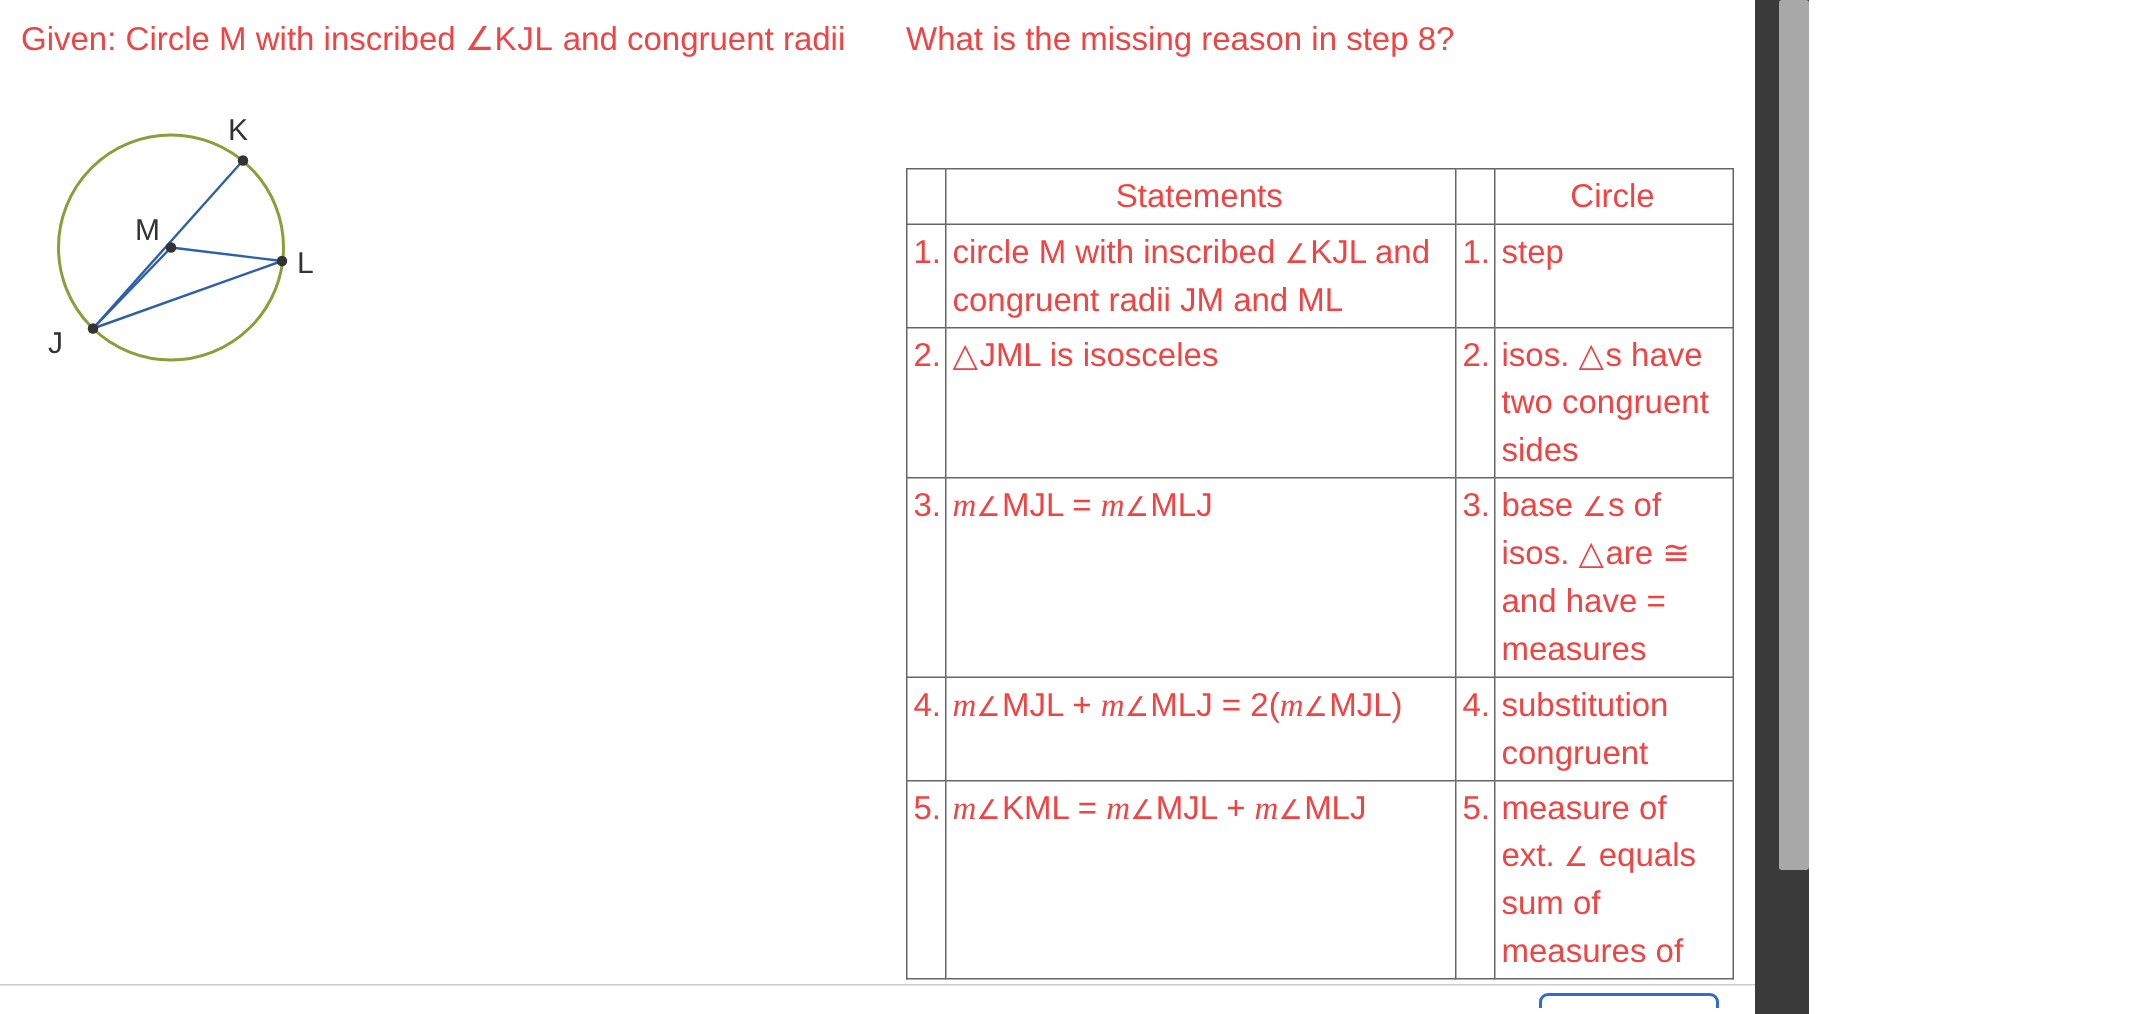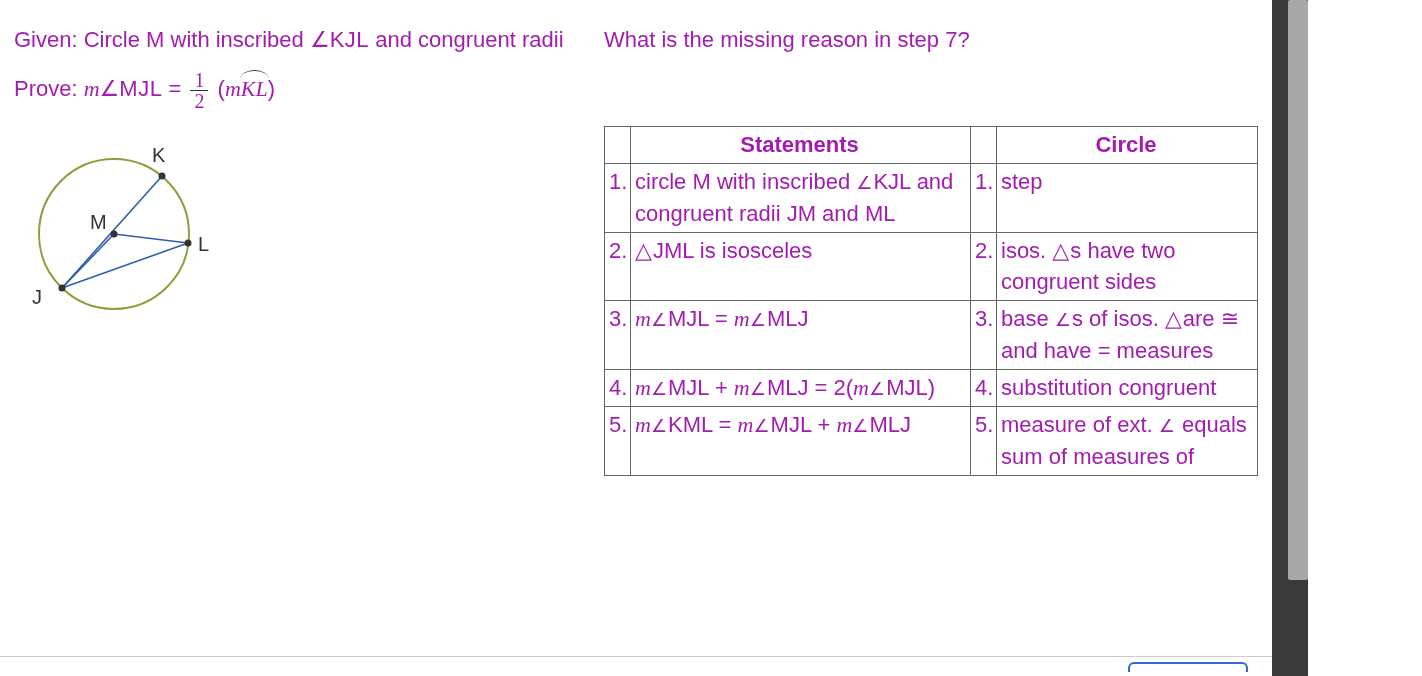--- a/index.html
+++ b/index.html
@@ -1,37 +1,37 @@
 <!DOCTYPE html>
 <html><head>
 <meta charset="utf-8">
 <style>
   * { box-sizing: border-box; margin: 0; padding: 0; }
   html, body { width: 1422px; height: 676px; font-family: Arial, Helvetica, sans-serif; overflow: hidden; }
   body { display: flex; }
-  .content { width: 1272px; height: 676px; padding: 24px 14px 0 14px; color: #a21caf; font-size: 22px; line-height: 1.45; position: relative; }
+  .content { width: 1170px; height: 676px; padding: 10px 14px 0 14px; color: #ef4444; font-size: 22px; line-height: 1.45; position: relative; }
   .scrollbar-track { width: 36px; height: 676px; background: #3a3a3a; position: relative; }
   .scrollbar-thumb { position: absolute; top: 0; right: 0; width: 20px; height: 580px; background: #a8a8a8; border-radius: 2px; }
   .cols { display: flex; gap: 30px; }
   .left-col { width: 560px; flex-shrink: 0; }
   .right-col { flex: 1; }
   .given-line { margin-bottom: 2px; }
   .prove-line { margin-top: 14px; margin-bottom: 10px; }
   .sc { font-variant: small-caps; letter-spacing: 0.5px; }
   .angle { font-family: "Times New Roman", serif; }
   .frac { display: inline-block; vertical-align: middle; text-align: center; font-family: "Times New Roman", serif; font-size: 20px; line-height: 1; margin: 0 3px; }
   .frac .num { display: block; border-bottom: 1.2px solid #333; padding: 0 4px; }
   .frac .den { display: block; padding: 0 4px; }
   .arc { position: relative; display: inline-block; font-style: italic; font-family: "Times New Roman", serif; }
   .arc::before { content: ""; position: absolute; left: -1px; right: -1px; top: -3px; height: 8px; border-top: 1.4px solid #333; border-radius: 50% 50% 0 0 / 100% 100% 0 0; }
   .diagram { margin-top: 18px; }
   .question { margin-bottom: 70px; }
   table.proof { border-collapse: collapse; width: 100%; table-layout: fixed; }
   table.proof td, table.proof th { border: 1px solid #666; padding: 2px 6px 2px 4px; vertical-align: top; font-size: 22px; font-weight: normal; text-align: left; }
-  table.proof th { text-align: center; font-weight: bold; }
+  table.proof th { text-align: center; font-weight: normal; }
   table.proof col.num { width: 26px; }
   table.proof col.stmt { width: 340px; }
   table.proof col.num2 { width: 26px; }
   .ital { font-style: italic; font-family: "Times New Roman", serif; }
   .tri::before { content: "\25B3"; margin-right: 1px; }
   .ang::before { content: "\2220"; font-size: 18px; margin-right: 1px; }
   .cong::before { content: "\2245"; }
   .bottom-border { position: absolute; left: 0; right: 0; bottom: 0; height: 20px; border-top: 1px solid #ccc; background: #fff; }
   .blue-pill { position: absolute; right: 24px; bottom: 4px; width: 120px; height: 10px; border: 2px solid #2f6bd1; border-bottom: none; border-radius: 6px 6px 0 0; }
 </style>
@@ -40,29 +40,20 @@
 
 <div class="content">
   <div class="cols">
 
     <div class="left-col">
       <div class="given-line">
         <span>Given:</span>
         <span>Circle M with inscribed </span><span class="angle">∠</span><span class="sc">KJL</span><span> and congruent radii</span>
       </div>
 
-      <div class="prove-line">
-        <span>Prove:</span>
-        <span class="ital">m</span><span class="angle">∠</span><span class="sc">MJL</span><span> = </span>
-        <span class="frac">
-          <span class="num">1</span>
-          <span class="den">2</span>
-        </span>
-        <span>(</span><span class="ital">m</span><span class="arc">KL</span><span>)</span>
-      </div>
 
       <div class="diagram">
         <svg width="210" height="200" viewBox="0 0 210 200">
           <circle cx="100" cy="105" r="75" fill="none" stroke="#8a9e3a" stroke-width="2"></circle>
           <line x1="100" y1="105" x2="48" y2="159" stroke="#2f5faa" stroke-width="1.6"></line>
           <line x1="100" y1="105" x2="174" y2="114" stroke="#2f5faa" stroke-width="1.6"></line>
           <line x1="48" y1="159" x2="174" y2="114" stroke="#2f5faa" stroke-width="1.6"></line>
           <line x1="48" y1="159" x2="148" y2="47" stroke="#2f5faa" stroke-width="1.6"></line>
           <circle cx="100" cy="105" r="3.5" fill="#333"></circle>
           <circle cx="148" cy="47" r="3.5" fill="#333"></circle>
@@ -70,21 +61,21 @@
           <circle cx="48" cy="159" r="3.5" fill="#333"></circle>
           <text x="138" y="33" font-size="20" fill="#333">K</text>
           <text x="76" y="100" font-size="20" fill="#333">M</text>
           <text x="184" y="122" font-size="20" fill="#333">L</text>
           <text x="18" y="175" font-size="20" fill="#333">J</text>
         </svg>
       </div>
     </div>
 
     <div class="right-col">
-      <div class="question">What is the missing reason in step 7?</div>
+      <div class="question">What is the missing reason in step 8?</div>
 
       <table class="proof">
         <colgroup>
           <col class="num">
             <col class="stmt">
             <col class="num2">
             <col>
         </colgroup>
         <tbody>
             <tr>

